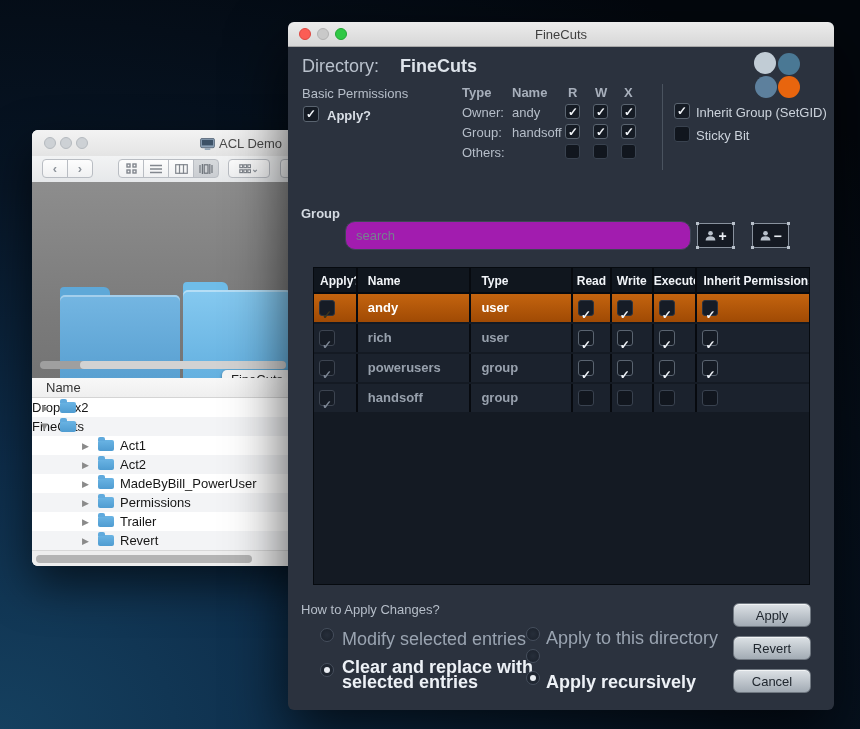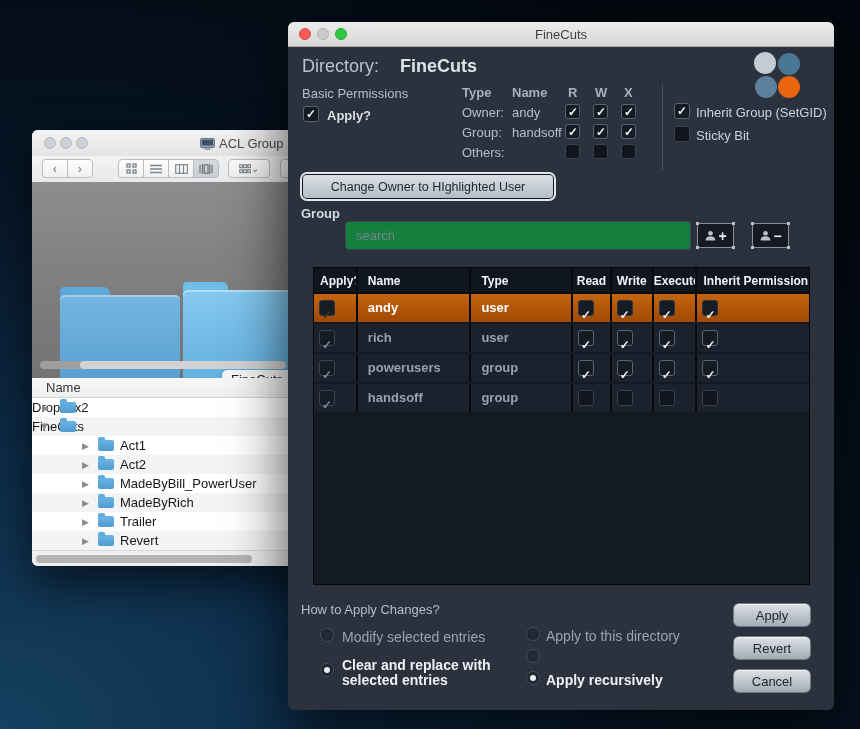--- a/index.html
+++ b/index.html
@@ -108,21 +108,21 @@
 
   .chg-btn{position:absolute;top:153px;width:250px;height:23px;border-radius:4px;
     font-size:12.5px;display:flex;align-items:center;justify-content:center;box-sizing:border-box;}
   .chg-owner{left:15px;background:linear-gradient(#dbe0e5,#b4bcc4);color:#1d2631;
     box-shadow:0 0 0 1px #10141a, 0 0 0 3px #dfe6ed;}
   .chg-group{left:274px;background:linear-gradient(#8e98a2,#7a848e);color:#4e5863;
     box-shadow:0 0 0 1px #10141a;}
 
   .acls-lbl{left:13px;top:184px;font-weight:700;color:#d4dae2;}
   .search{position:absolute;left:57px;top:199px;width:346px;height:29px;box-sizing:border-box;
-    background:#15803d;border:1px solid #3d4654;border-radius:4px;color:#cfd6df;
+    background:#a21caf;border:1px solid #3d4654;border-radius:10px;color:#cfd6df;
     font-size:13px;padding:0 10px;font-family:"Liberation Sans",sans-serif;outline:none;}
   .search::placeholder{color:#76808f;}
   .userbtn{position:absolute;top:201px;width:37px;height:25px;background:#151a23;
     border:1px solid #88919d;border-radius:3px;box-sizing:border-box;
     display:flex;align-items:center;justify-content:center;gap:1px;}
   .userbtn::before{content:"";position:absolute;left:-2px;top:-2px;width:3px;height:3px;background:#b9c1cb;
     box-shadow:36px 0 #b9c1cb;}
   .userbtn::after{content:"";position:absolute;left:-2px;bottom:-2px;width:3px;height:3px;background:#b9c1cb;
     box-shadow:36px 0 #b9c1cb;}
   .userbtn .sign{color:#e8ecf1;font-size:14px;font-weight:700;line-height:1;}
@@ -148,21 +148,21 @@
   .tcell.c-inh .cb{left:5px;}
   .applycb{border-color:#3c4450;background:#161c25;}
   .applycb.on::after{color:#7e8896;}
   .trow.on .tcell{background:linear-gradient(#c4640f,#a04a04);color:#ffffff;}
   .trow.on .applycb{background:#6e5b2e;border-color:#8a7439;}
   .trow.on .applycb.on::after{color:#3c331c;}
   .trow.on .cb{background:#161c26;border-color:#2c3440;}
 
   
   .how-lbl{left:13px;top:580px;}
-  .optlbl{position:absolute;font-size:14px;color:#9aa4b1;}
+  .optlbl{position:absolute;font-size:18px;color:#9aa4b1;}
   .optlbl.on{color:#edf1f6;font-weight:700;}
   .btn{position:absolute;left:445px;width:78px;height:24px;border-radius:6px;
     background:linear-gradient(#dde2e6,#a2abb4);border:1px solid #6f7780;box-sizing:border-box;
     color:#20272f;font-size:13px;display:flex;align-items:center;justify-content:center;
     box-shadow:inset 0 1px 0 rgba(255,255,255,.6);}
   .btn-apply{top:581px;} .btn-revert{top:614px;} .btn-cancel{top:647px;}
 
   .chev{font-size:13px;color:#8d939a;font-weight:700;}
 </style>
 </head>
@@ -174,21 +174,21 @@
     <div class="f-titlebar">
       <span class="f-dot" style="left:12px"></span>
       <span class="f-dot" style="left:28px"></span>
       <span class="f-dot" style="left:44px"></span>
       <span class="f-title">
         <svg class="mac-icon" viewBox="0 0 16 13">
           <rect x="0.5" y="0.5" width="15" height="10" rx="1.5" fill="#8ba0b5" stroke="#5c6b7c"></rect>
           <rect x="2" y="2" width="12" height="6" fill="#3c5166"></rect>
           <rect x="5" y="11" width="6" height="2" fill="#93a5b6"></rect>
         </svg>
-        <span>ACL Group</span>
+        <span>ACL Demo</span>
       </span>
     </div>
     <div class="f-toolbar">
       <div class="tb-group" style="left:10px">
         <span class="tb-btn">
             <span class="chev">‹</span>
           </span>
         <span class="tb-btn">
             <span class="chev">›</span>
           </span>
@@ -293,21 +293,21 @@
         <span class="f-name">Act2</span>
       </div>
       <div class="f-row lv1">
         <span class="tri">▶</span>
         <span class="mini-folder"></span>
         <span class="f-name">MadeByBill_PowerUser</span>
       </div>
       <div class="f-row lv1">
         <span class="tri">▶</span>
         <span class="mini-folder"></span>
-        <span class="f-name">MadeByRich</span>
+        <span class="f-name">Permissions</span>
       </div>
       <div class="f-row lv1">
         <span class="tri">▶</span>
         <span class="mini-folder"></span>
         <span class="f-name">Trailer</span>
       </div>
       <div class="f-row lv1">
         <span class="tri">▶</span>
         <span class="mini-folder"></span>
         <span class="f-name">Revert</span>
@@ -362,21 +362,20 @@
     <span class="cb pt-box dim" style="left:277px;top:122px"></span>
     <span class="cb pt-box dim" style="left:305px;top:122px"></span>
     <span class="cb pt-box dim" style="left:333px;top:122px"></span>
 
     <span class="vdivider"></span>
     <span class="cb ig-cb on"></span>
     <span class="a-label ig-lbl">Inherit Group (SetGID)</span>
     <span class="cb dim sb-cb"></span>
     <span class="a-label sb-lbl">Sticky Bit</span>
 
-    <div class="chg-btn chg-owner">Change Owner to HIghlighted User</div>
 
     <span class="a-label acls-lbl">Group</span>
     <input class="search" type="text" placeholder="search" style="">
     <div class="userbtn add-user">
       <svg class="person" viewBox="0 0 20 20">
           <circle cx="10" cy="6.5" r="3.6"></circle>
           <path d="M2.5 17.5c0-4.2 3.2-6.4 7.5-6.4s7.5 2.2 7.5 6.4z"></path>
         </svg>
       <span class="sign">+</span>
     </div>

